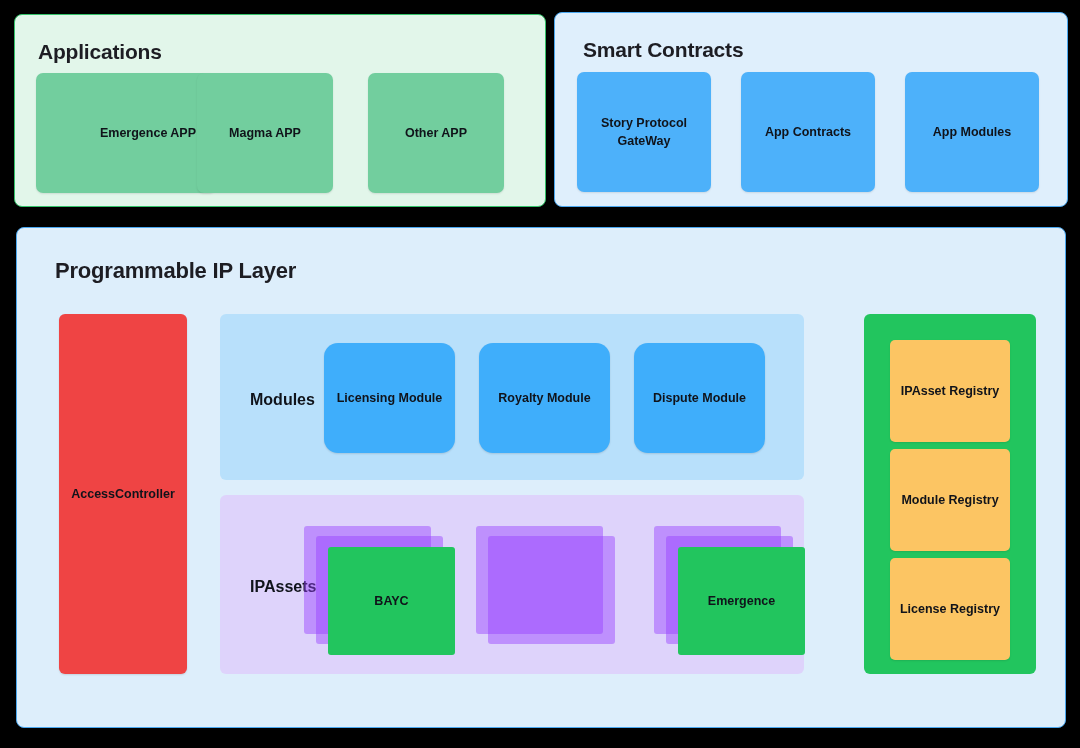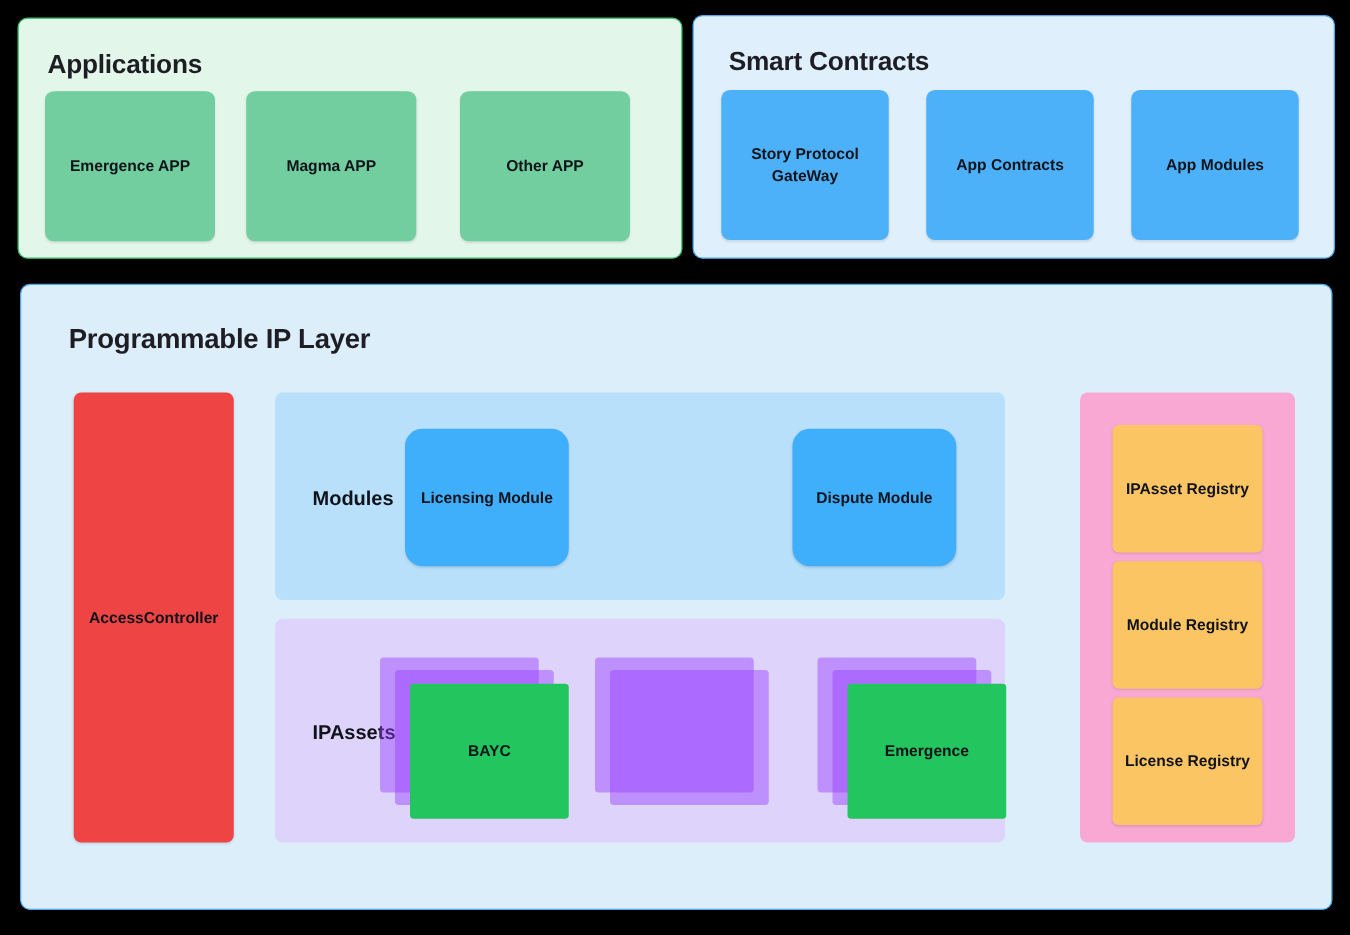--- a/index.html
+++ b/index.html
@@ -60,21 +60,21 @@
     display: flex;
     align-items: center;
     justify-content: center;
     text-align: center;
     font-size: 12.5px;
     font-weight: bold;
     color: #10131a;
     box-shadow: 0 1px 2px rgba(0,0,0,0.10);
     line-height: 1.35;
   }
-  .app-card.c0 { left: 21px; }
+  .app-card.c0 { left: 21px; padding-left: 44px; }
   .app-card.c1 { left: 182px; }
   .app-card.c2 { left: 353px; }
 
   
   #smart-contracts-panel {
     left: 554px;
     top: 12px;
     width: 514px;
     height: 195px;
     background: #DFEFFC;
@@ -219,21 +219,21 @@
     color: #10131a;
   }
 
   
   #registries-panel {
     position: absolute;
     left: 847px;
     top: 86px;
     width: 172px;
     height: 360px;
-    background: #f9a8d4;
+    background: #22c55e;
     border-radius: 6px;
   }
   .registry-card {
     position: absolute;
     left: 26px;
     width: 120px;
     height: 102px;
     background: #FCC563;
     border-radius: 5px;
     display: flex;
@@ -285,20 +285,23 @@
 
     <div id="access-controller">
       <span>AccessController</span>
     </div>
 
     <div class="subpanel" id="modules-subpanel">
       <div class="subpanel-label">Modules</div>
       <div class="module-card m0">
         <span>Licensing Module</span>
       </div>
+      <div class="module-card m1">
+        <span>Royalty Module</span>
+      </div>
       <div class="module-card m2">
         <span>Dispute Module</span>
       </div>
     </div>
 
     <div class="subpanel" id="ipassets-subpanel">
       <div class="subpanel-label">IPAssets</div>
 
       <div class="ipasset-stack s0">
         <div class="ipasset-layer l0"></div>

